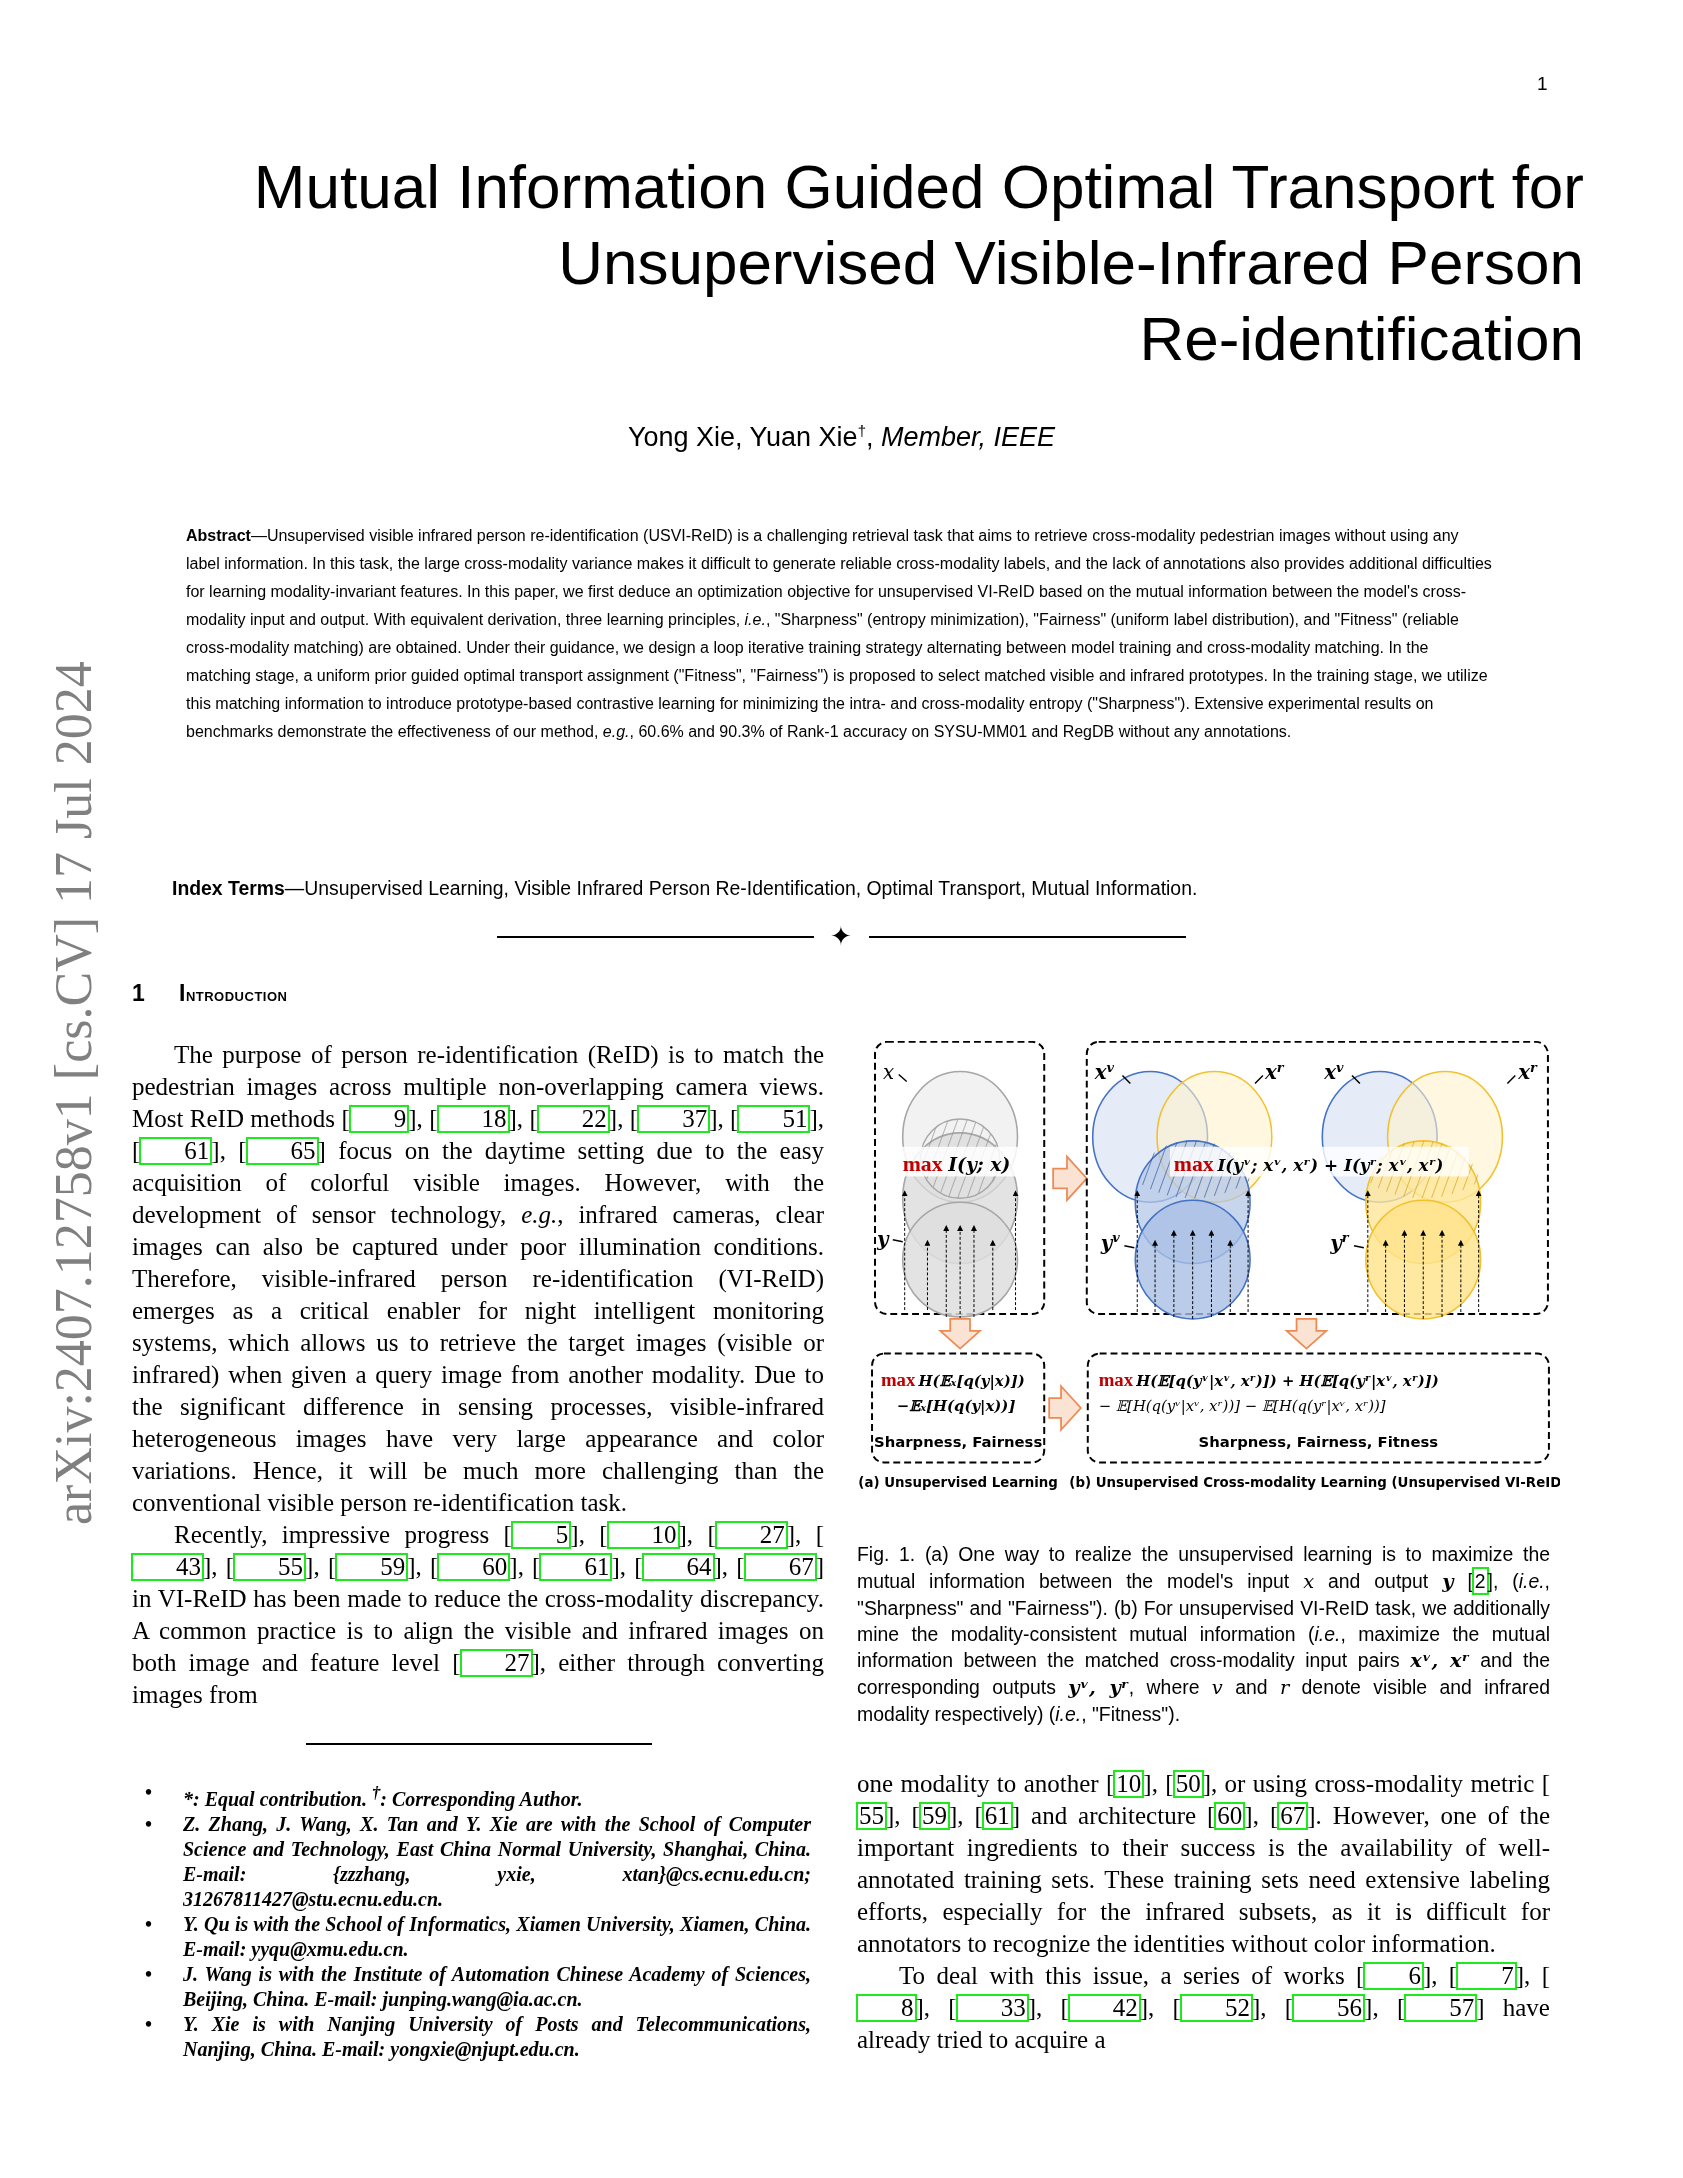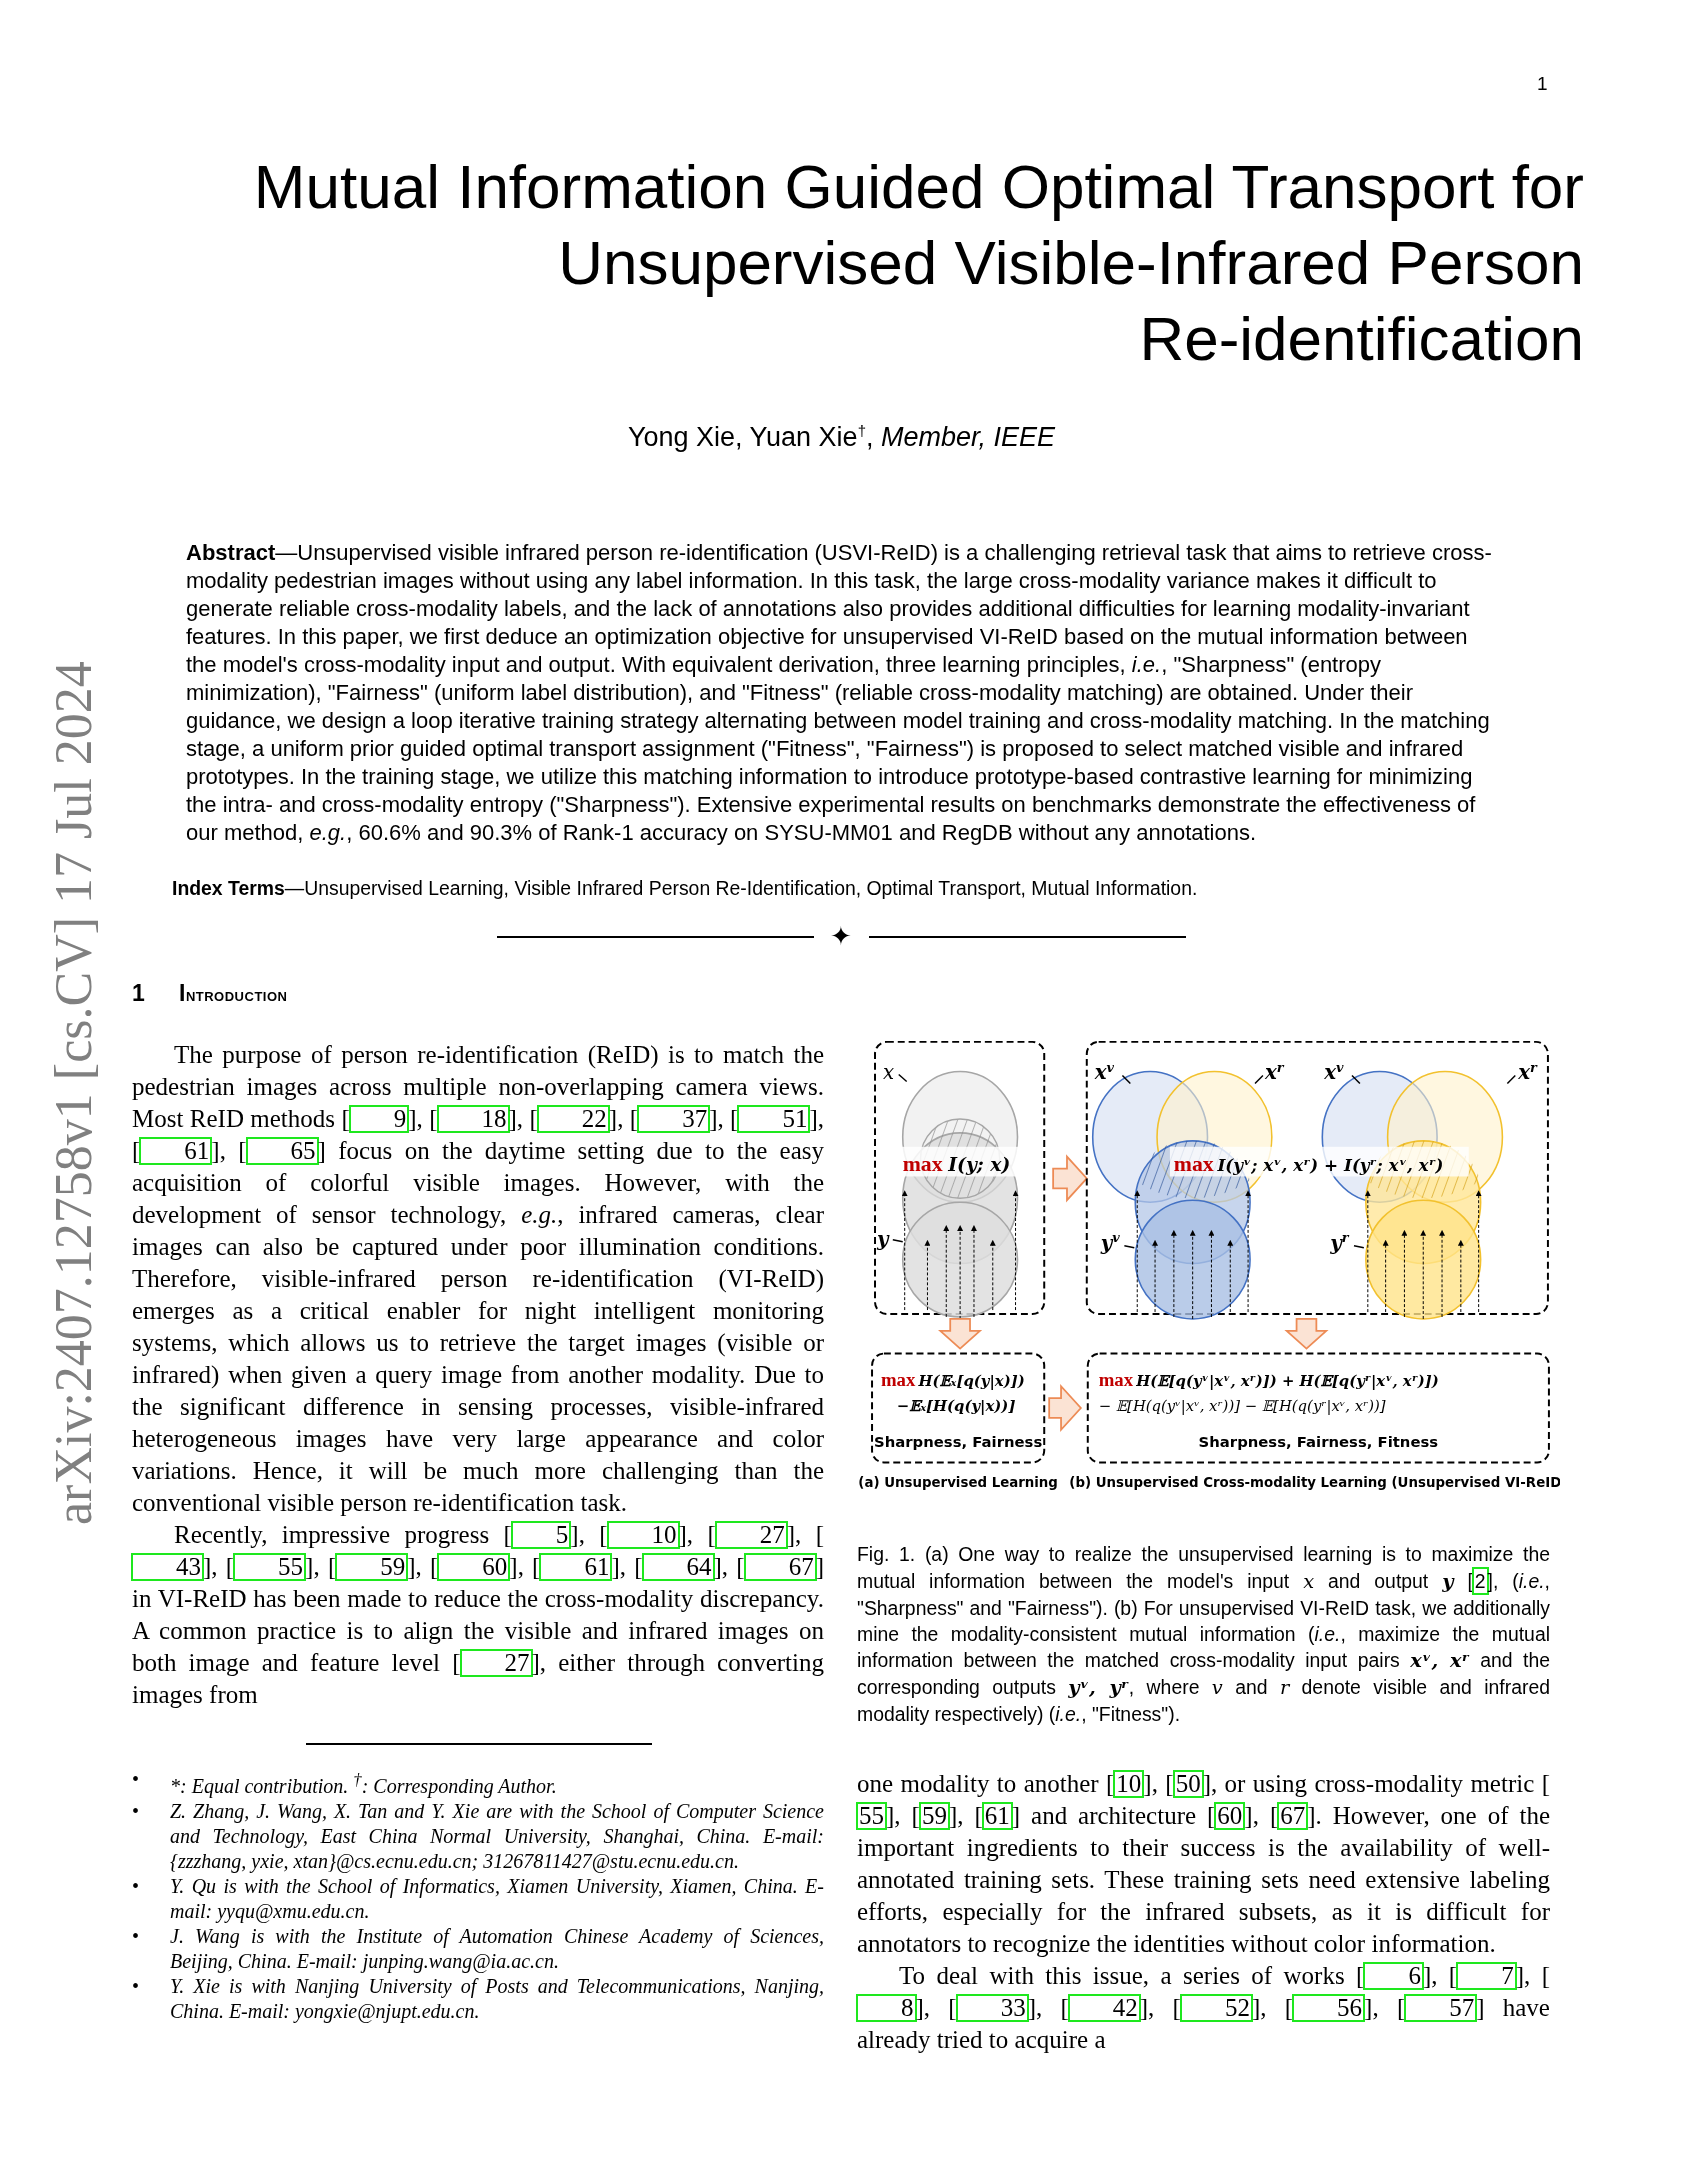--- a/index.html
+++ b/index.html
@@ -8,21 +8,21 @@
   .sans { font-family:"Liberation Sans", "DejaVu Sans", sans-serif; }
   .serif { font-family:"Liberation Serif", "DejaVu Serif", serif; }
 
   #page-number { left:1537px; top:73px; font-size:19px; }
 
   #title { left:99px; width:1485px; top:149px; text-align:right; font-size:62px; line-height:76px; font-weight:normal; }
   #authors { left:99px; width:1485px; top:414px; text-align:center; font-size:27px; line-height:34px; }
   #authors i { font-style:italic; }
   #authors sup { font-size:15px; }
 
-  #abstract { left:186px; width:1309px; top:539px; font-size:22px; line-height:28px; text-align:left; }
+  #abstract { left:186px; width:1309px; top:522px; font-size:16px; line-height:28px; text-align:left; }
   #abstract b { font-weight:bold; }
   #index-terms { left:172px; width:1309px; top:874px; font-size:19.4px; line-height:28px; }
 
   .sep-line { position:absolute; top:936px; height:2px; background:#000; }
   #sep-diamond { left:830px; top:923px; font-size:26px; line-height:26px; }
 
   #sec-heading { left:132px; top:980px; font-size:23px; font-weight:bold; letter-spacing:0.5px; }
   #sec-heading .num { display:inline-block; width:47px; }
   #sec-heading .sc-big { font-size:23px; }
   #sec-heading .sc-small { font-size:13px; }
@@ -35,21 +35,21 @@
   .cite { display:inline-block; border:2px solid #1ee81e; line-height:24px; padding:0 1px; margin:0 -1px; }
 
   #fig-wrap { left:857px; top:1030px; width:703px; height:475px; }
   #caption { left:857px; width:693px; top:1541px; font-size:19.4px; line-height:26px; text-align:justify; }
   #caption i { font-style:italic; }
   .mathi { font-family:"DejaVu Serif", serif; font-style:italic; }
   .mathb { font-family:"DejaVu Serif", serif; font-style:italic; font-weight:bold; }
 
   #fn-rule { left:306px; top:1743px; width:346px; height:1.5px; background:#000; }
   #footnotes { left:132px; width:692px; top:1767px; font-size:20px; line-height:25px; font-style:italic; }
-  #footnotes ul { margin:0; padding:0; list-style:none; }
+  #footnotes ul { margin:13px; padding:0; list-style:none;font-weight:bold; }
   #footnotes li { position:relative; padding-left:38px; text-align:justify; }
   #footnotes li::before { content:"\2022"; position:absolute; left:0; top:0; font-style:normal; font-size:20px; }
 
   #arxiv-stamp { left:44px; top:1525px; transform-origin:0 0; transform:rotate(-90deg); font-size:52px; color:#808080; white-space:nowrap; letter-spacing:0px; }
 </style>
 </head>
 <body>
 
 <div id="arxiv-stamp" class="abs serif">arXiv:2407.12758v1  [cs.CV]  17 Jul 2024</div>
 

